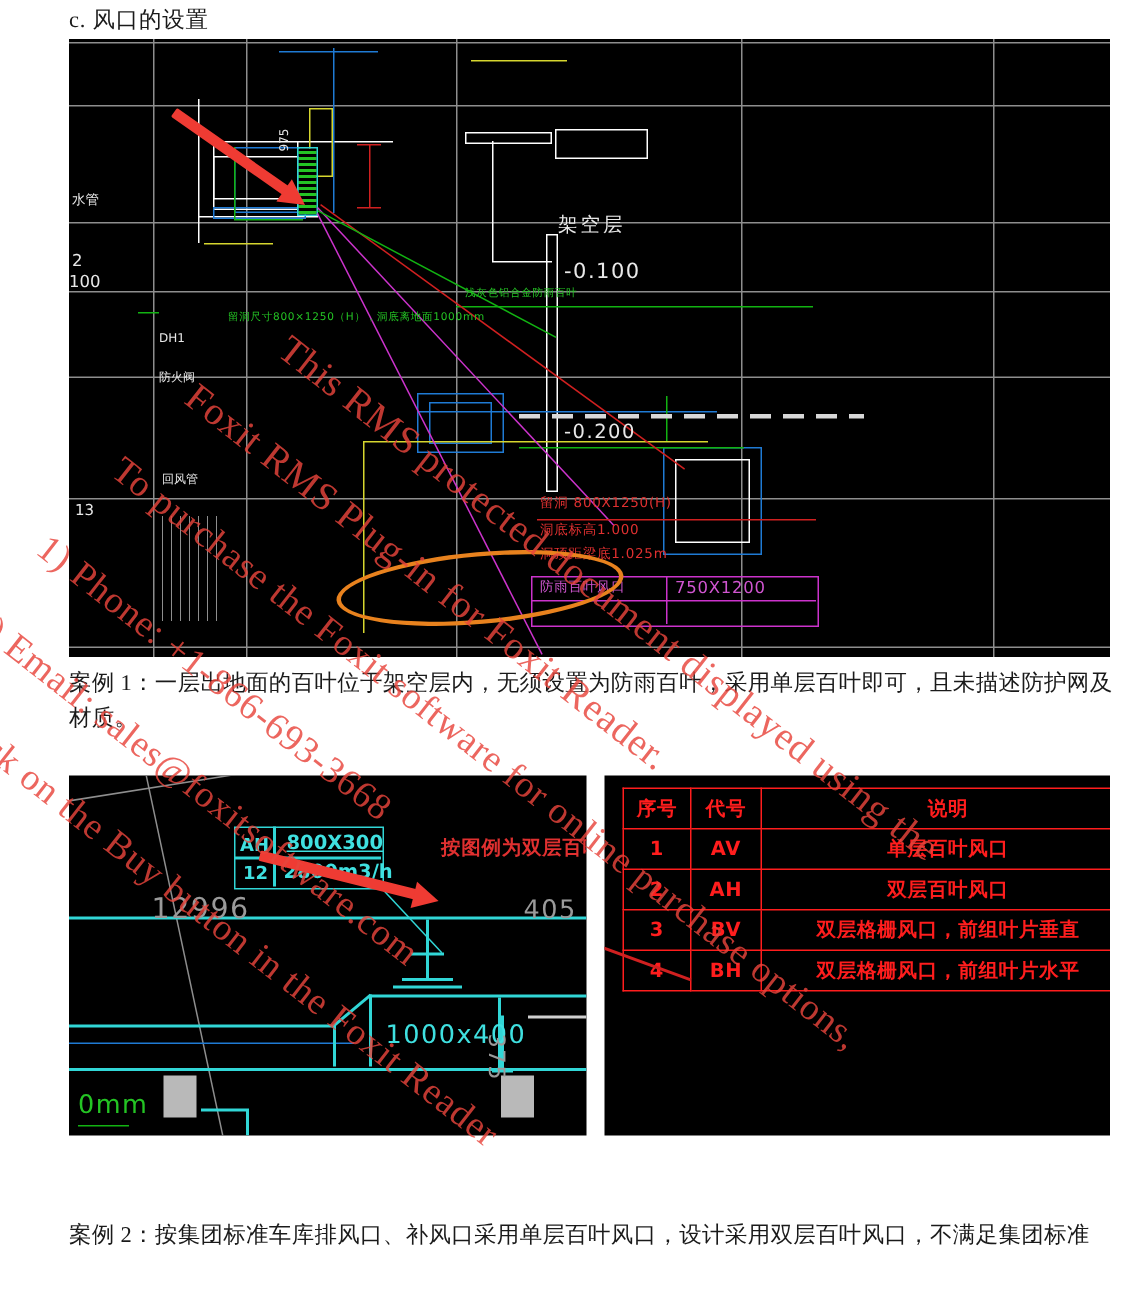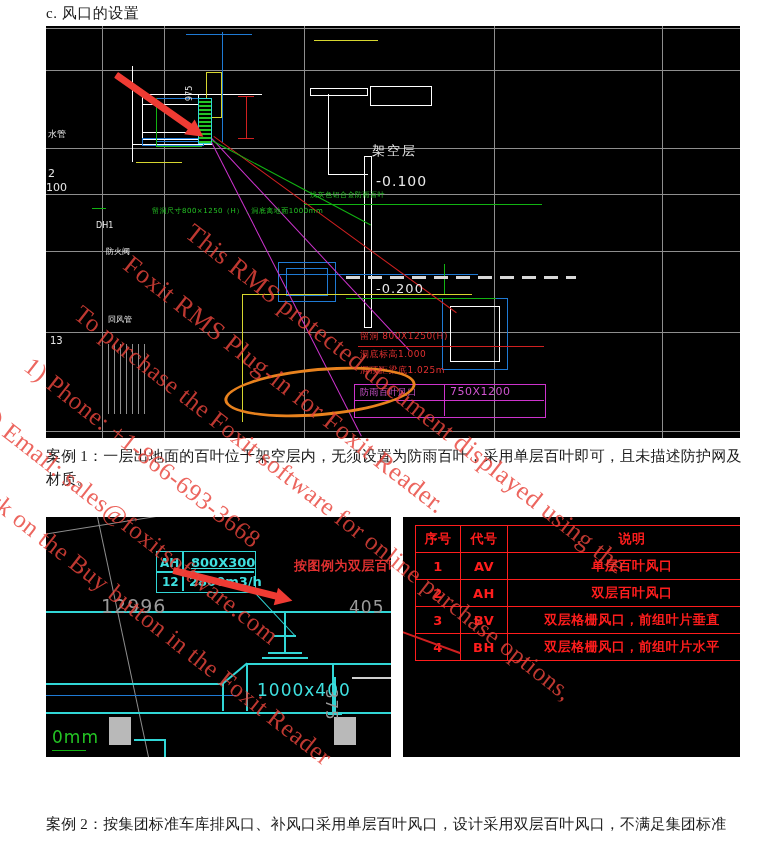--- a/index.html
+++ b/index.html
@@ -259,21 +259,21 @@
   <div class="box-magenta" style="left:308px;top:358px;width:190px;height:32px;"></div>
   <div class="mgline v" style="left:398px;top:358px;height:32px;"></div>
   <div class="mgline h" style="left:308px;top:374px;width:190px;"></div>
 
   <div style="position:absolute;left:62px;top:318px;width:42px;height:70px;background:repeating-linear-gradient(90deg,#8e8e8e 0 1px,transparent 1px 6px);"></div>
 
   <div class="cad-txt t-white" style="left:2px;top:104px;font-size:9px;">水管</div>
   <div class="cad-txt t-white" style="left:2px;top:142px;font-size:11px;">2</div>
   <div class="cad-txt t-white" style="left:0px;top:156px;font-size:11px;">100</div>
   <div class="cad-txt t-white" style="left:4px;top:310px;font-size:10px;">13</div>
-  <div class="cad-txt t-white" style="left:50px;top:196px;font-size:8px;">DH1</div>
+  <div class="cad-txt t-white" style="left:60px;top:196px;font-size:8px;">DH1</div>
   <div class="cad-txt t-white" style="left:60px;top:222px;font-size:8px;">防火阀</div>
   <div class="cad-txt t-white" style="left:66px;top:194px;font-size:8px;opacity:0;"></div>
   <div class="cad-txt t-white" style="left:62px;top:290px;font-size:8px;">回风管</div>
 
   <div class="cad-txt t-white" style="left:140px;top:75px;font-size:8px;transform:rotate(-90deg);transform-origin:0 0;">975</div>
 
   <div class="cad-txt t-white" style="left:326px;top:118px;font-size:13px;letter-spacing:2px;">架空层</div>
   <div class="cad-txt t-white" style="left:330px;top:148px;font-size:14px;letter-spacing:1px;">-0.100</div>
   <div class="cad-txt t-white" style="left:330px;top:256px;font-size:13px;letter-spacing:1px;">-0.200</div>
 

